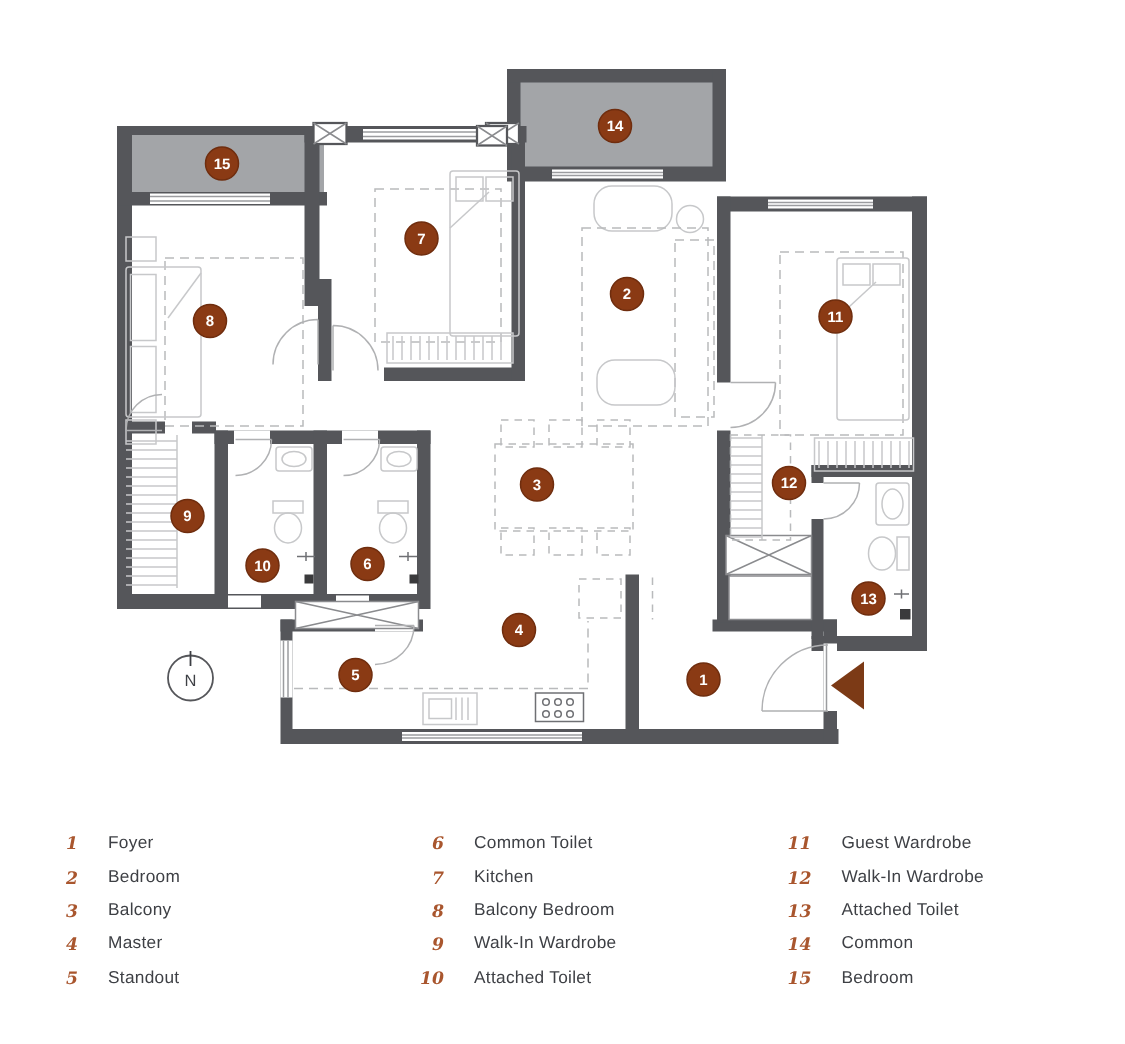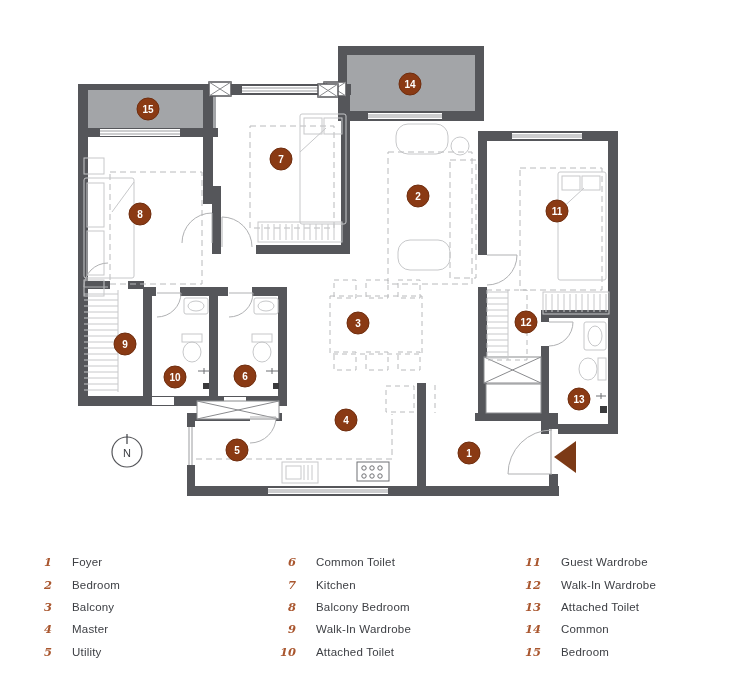--- a/index.html
+++ b/index.html
@@ -301,21 +301,21 @@
         <div class="lrow">
           <span class="lnum">3</span>
           <span class="llab">Balcony</span>
         </div>
         <div class="lrow">
           <span class="lnum">4</span>
           <span class="llab">Master</span>
         </div>
         <div class="lrow">
           <span class="lnum">5</span>
-          <span class="llab">Utility</span>
+          <span class="llab">Standout</span>
         </div>
       </div>
     <div class="legend-col c1">
         <div class="lrow">
           <span class="lnum">6</span>
           <span class="llab">Common Toilet</span>
         </div>
         <div class="lrow">
           <span class="lnum">7</span>
           <span class="llab">Kitchen</span>

